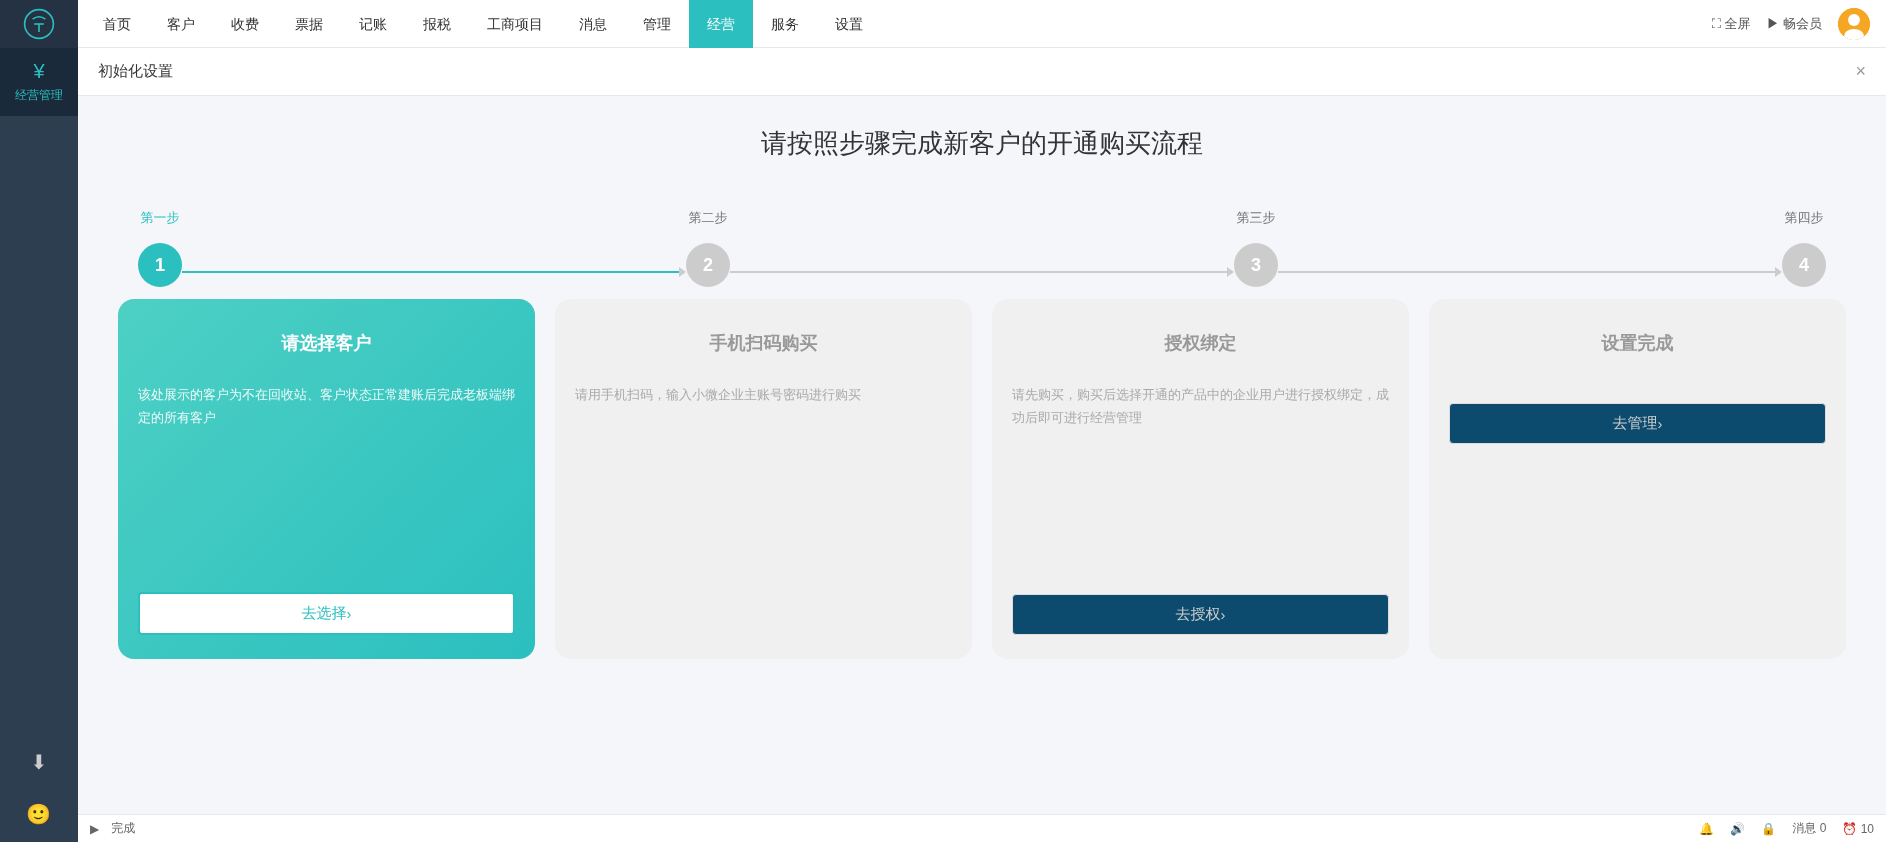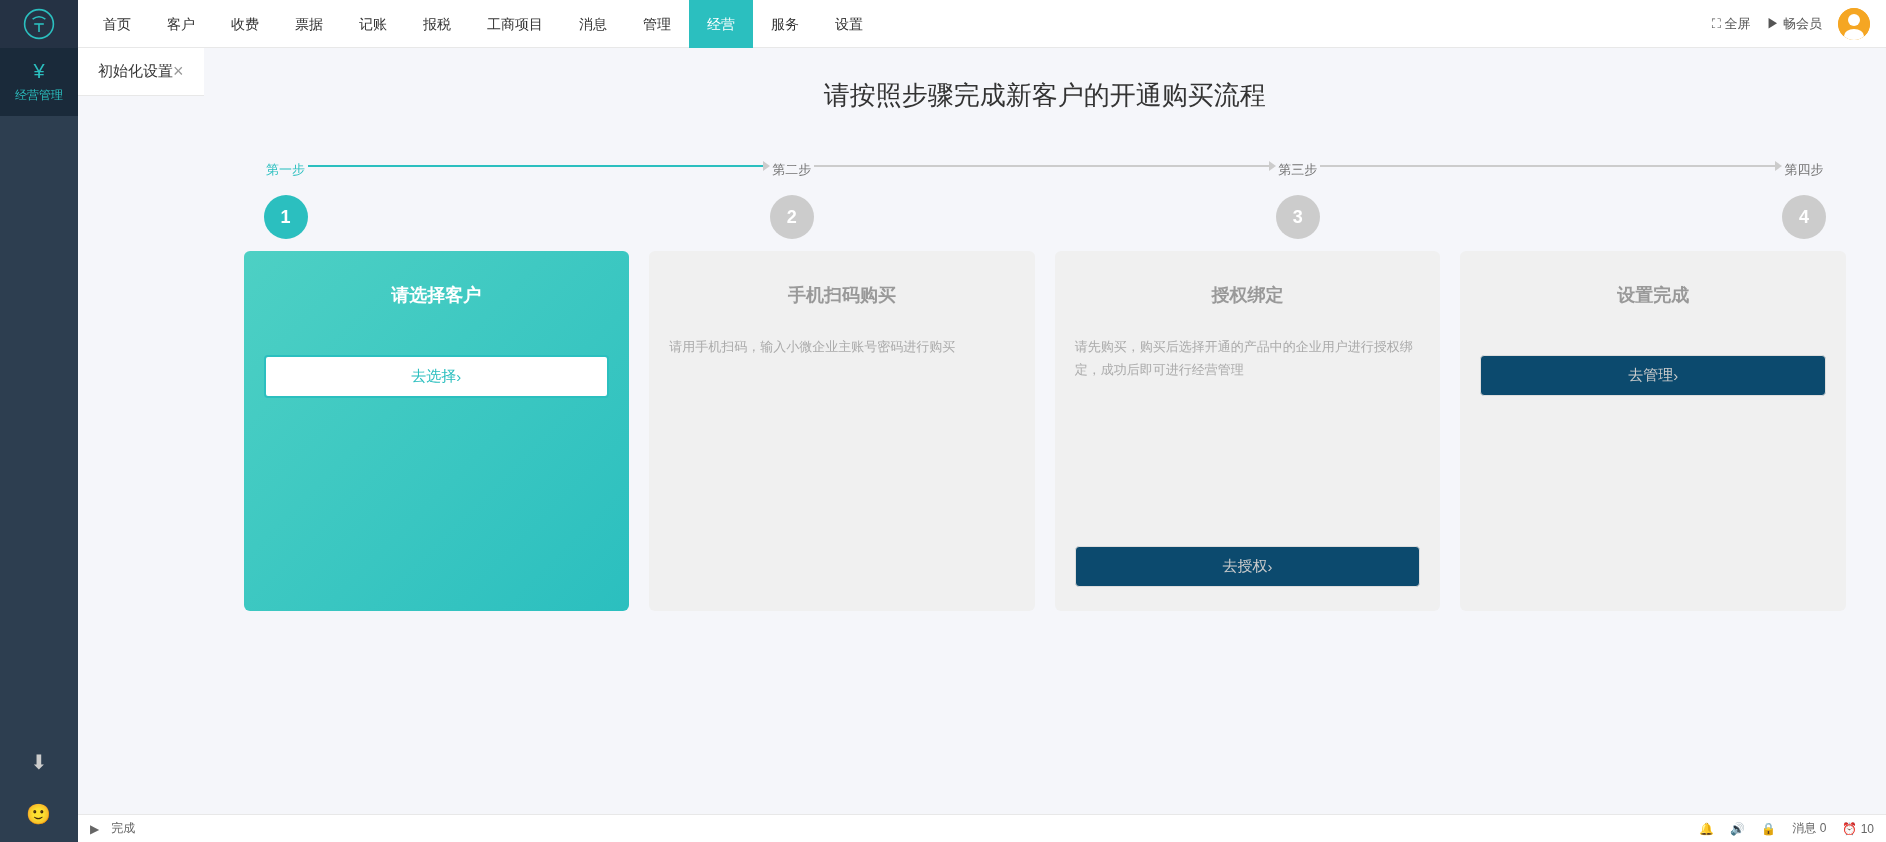--- a/index.html
+++ b/index.html
@@ -82,20 +82,21 @@
 
     
     .main {
       position: absolute;
       top: 48px;
       left: 78px;
       right: 0;
       bottom: 28px;
       background: #f5f6fa;
       display: flex;
+      flex-direction: column;
     }
 
     
     .sub-header {
       height: 48px;
       background: #fff;
       display: flex;
       align-items: center;
       padding: 0 20px;
       border-bottom: 1px solid #e8e8e8;
@@ -148,21 +149,21 @@
     .step-circle.inactive { background: #ccc; }
 
     
     .cards-container {
       display: flex;
       gap: 20px;
     }
     .card {
       flex: 1;
       background: #fff;
-      border-radius: 6px;
+      border-radius: 16px;
       padding: 24px 20px;
       display: flex;
       flex-direction: column;
       min-height: 360px;
       position: relative;
     }
     .card.active-card {
       background: linear-gradient(135deg, #4dd0c4, #2bbfbf);
     }
     .card.inactive-card {
@@ -238,21 +239,21 @@
       border-radius: 50%;
       background: #f5a623;
       overflow: hidden;
       display: flex;
       align-items: center;
       justify-content: center;
     }
 
     .step-row {
       display: flex;
-      align-items: flex-start;
+      align-items: flex-end;
       width: 100%;
       padding: 0 20px;
       margin-bottom: 12px;
     }
     .step-item {
       display: flex;
       flex-direction: column;
       align-items: center;
       gap: 6px;
     }
@@ -373,20 +374,21 @@
       <div class="step-item">
         <span class="step-label">第四步</span>
         <div class="step-circle inactive">4</div>
       </div>
     </div>
 
     <div class="cards-container">
 
       <div class="card active-card">
         <div class="card-title">请选择客户</div>
+        <div class="card-desc">该处展示的客户为不在回收站、客户状态正常建账后完成老板端绑定的所有客户</div>
         <button class="card-btn active-btn">
           <span>去选择</span>
           <span> ›</span>
         </button>
       </div>
 
       <div class="card inactive-card">
         <div class="card-title">手机扫码购买</div>
         <div class="card-desc">请用手机扫码，输入小微企业主账号密码进行购买</div>
       </div>

